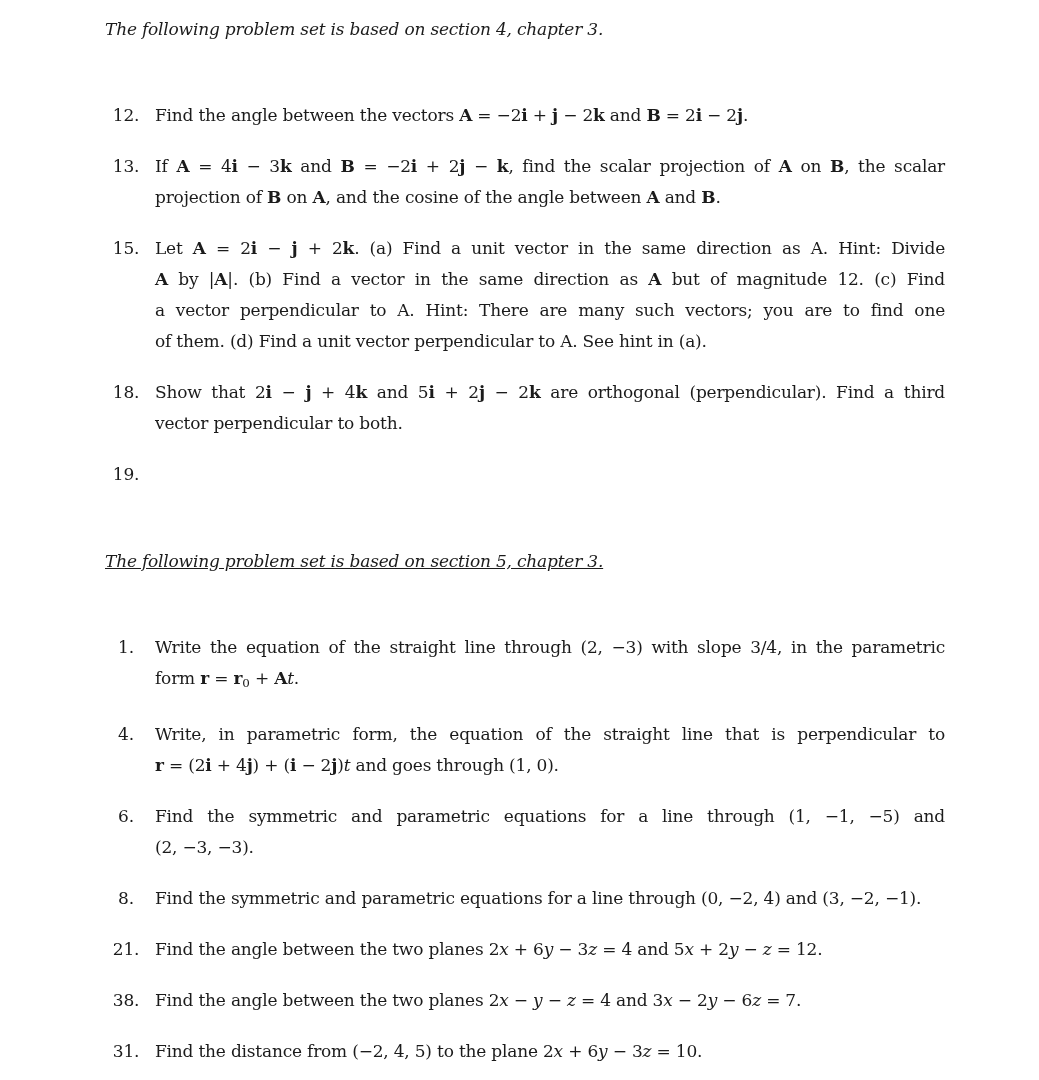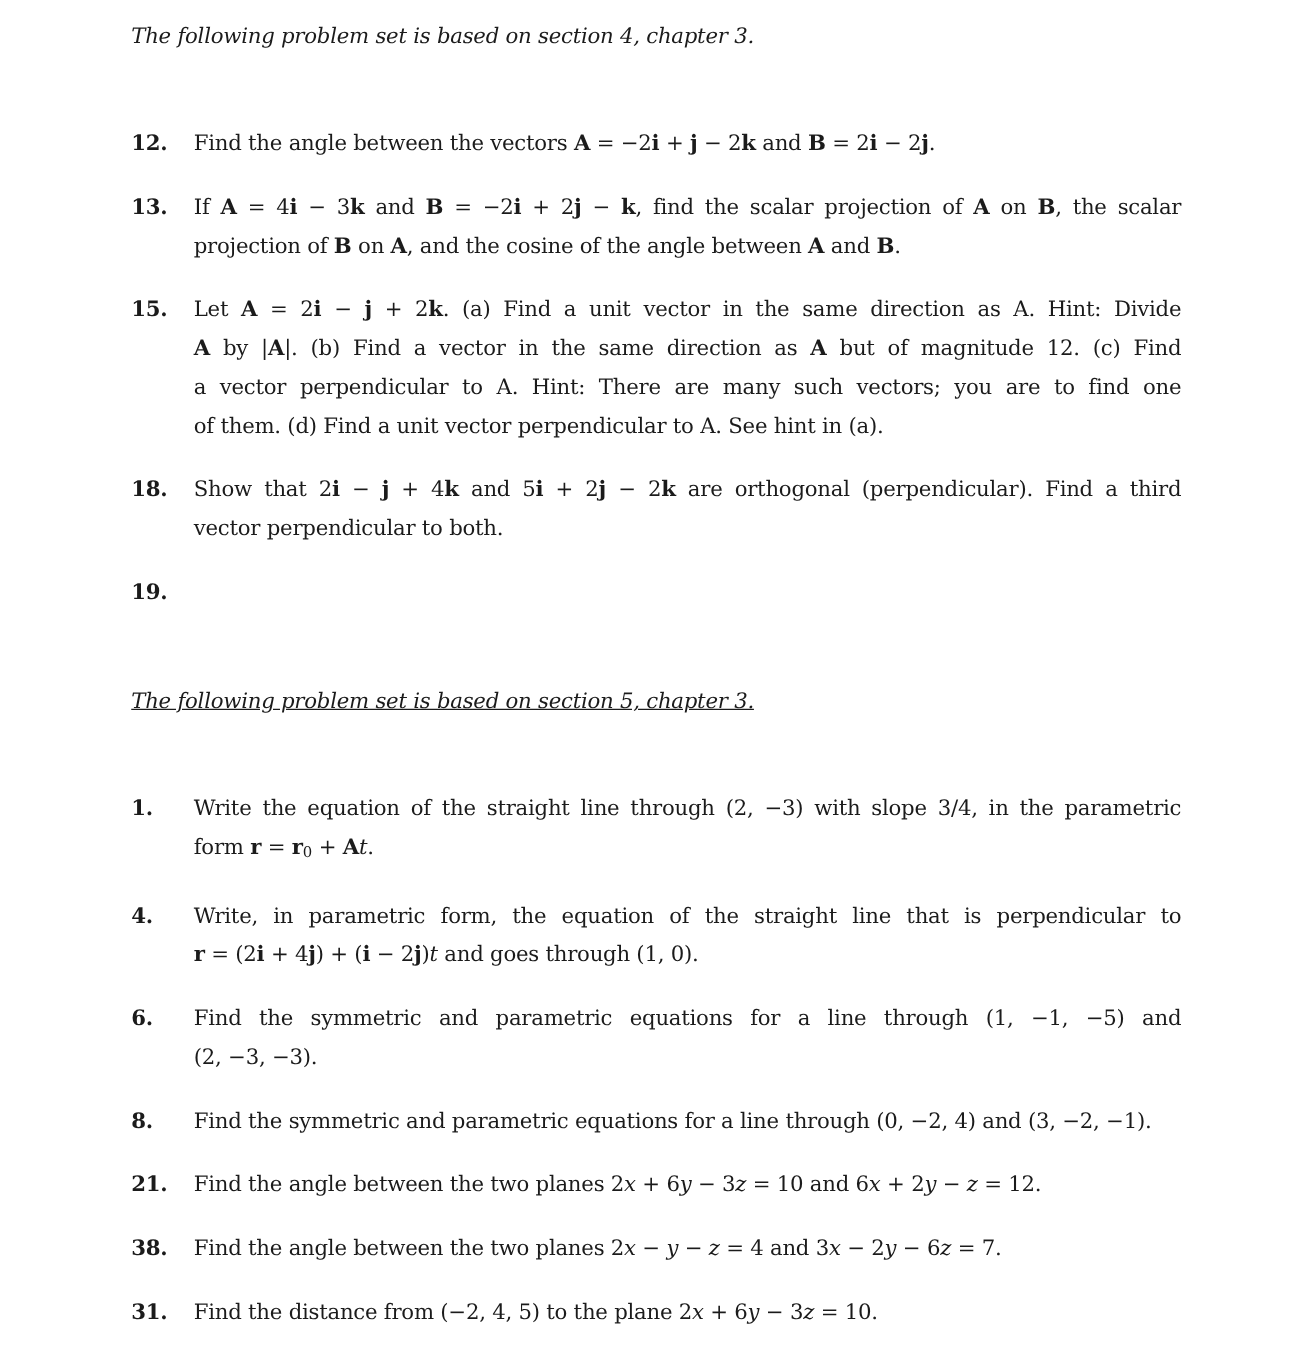--- a/index.html
+++ b/index.html
@@ -24,22 +24,22 @@
     margin: 0 0 55px 0;
     font-style: italic;
   }
   .hdr.later { margin-top: 56px; text-decoration: underline; }
   .problem {
     display: flex;
     margin: 0 0 20px 0;
   }
   .num {
     flex: 0 0 42px;
-    text-align: left;
-    font-weight: bold;
+    text-align: center;
+    font-weight: normal;
   }
   .body {
     width: 790px;
     margin-left: 8px;
   }
   .line { text-align: justify; }
   .line.fill { text-align-last: justify; }
   .vec { font-weight: bold; }
   .var { font-style: italic; }
   .sub {
@@ -121,21 +121,21 @@
   <div class="problem">
     <span class="num">8.</span>
     <span class="body">
         <div class="line"><span>Find the symmetric and parametric equations for a line through (0, −2, 4) and (3, −2, −1).</span></div>
       </span>
   </div>
 
   <div class="problem">
     <span class="num">21.</span>
     <span class="body">
-        <div class="line"><span>Find the angle between the two planes 2</span><span class="var">x</span><span> + 6</span><span class="var">y</span><span> − 3</span><span class="var">z</span><span> = 10 and 6</span><span class="var">x</span><span> + 2</span><span class="var">y</span><span> − </span><span class="var">z</span><span> = 12.</span></div>
+        <div class="line"><span>Find the angle between the two planes 2</span><span class="var">x</span><span> + 6</span><span class="var">y</span><span> − 3</span><span class="var">z</span><span> = 4 and 5</span><span class="var">x</span><span> + 2</span><span class="var">y</span><span> − </span><span class="var">z</span><span> = 12.</span></div>
       </span>
   </div>
 
   <div class="problem">
     <span class="num">38.</span>
     <span class="body">
         <div class="line"><span>Find the angle between the two planes 2</span><span class="var">x</span><span> − </span><span class="var">y</span><span> − </span><span class="var">z</span><span> = 4 and 3</span><span class="var">x</span><span> − 2</span><span class="var">y</span><span> − 6</span><span class="var">z</span><span> = 7.</span></div>
       </span>
   </div>
 

